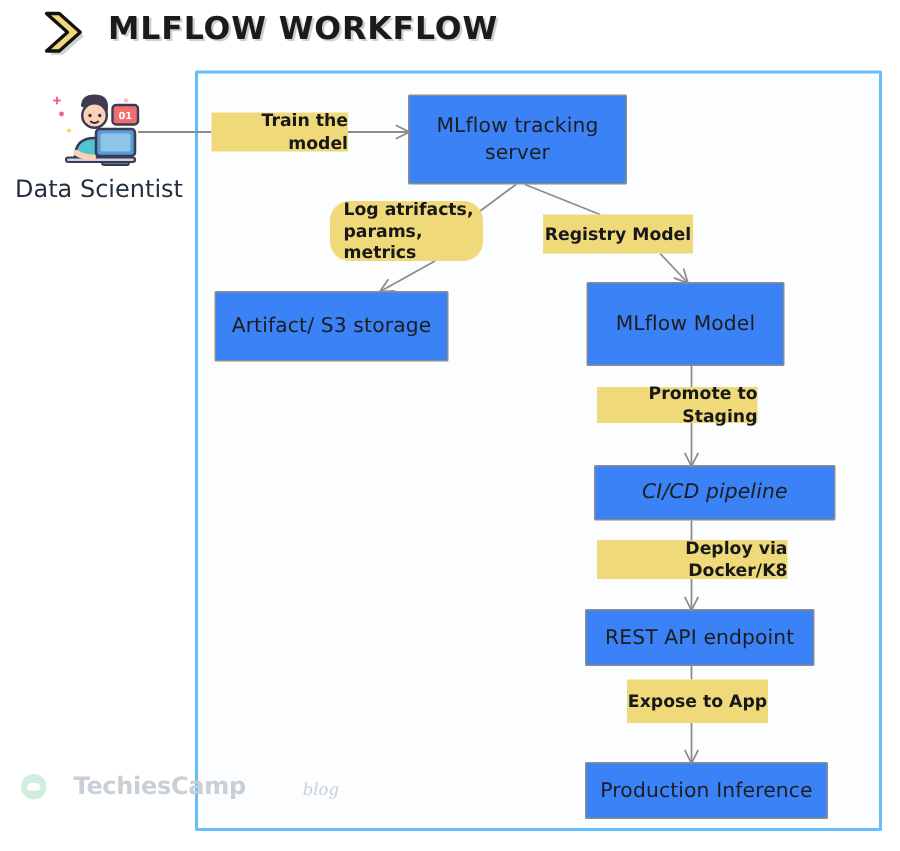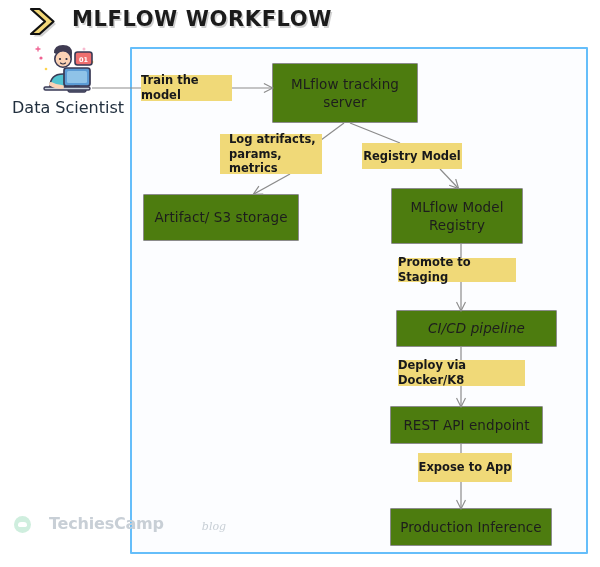--- a/index.html
+++ b/index.html
@@ -46,39 +46,39 @@
     width: 458px; height: 507px;
     border: 2px solid #65befa;
     background: #fcfdff;
     box-sizing: border-box;
     border-radius: 1px;
   }
 
   
   #actor-group {
     position: absolute;
-    left: 8px; top: 40px;
+    left: 8px; top: 58px;
     width: 116px; height: 78px;
-    text-align: right;
+    text-align: center;
   }
   #actor-label {
     position: absolute;
     left: 0; top: 58px;
     width: 116px;
     font-family: "DejaVu Sans", sans-serif;
     font-size: 16px;
     color: #22303f;
     white-space: nowrap;
   }
 
   
   .node {
     position: absolute;
     border: 1.4px solid #8c8c8c;
-    background: #4d7c0f;
+    background: #3b82f6;
     box-sizing: border-box;
     display: flex;
     align-items: center;
     justify-content: center;
     text-align: center;
     font-family: "DejaVu Sans", sans-serif;
     font-size: 13.5px;
     color: #1d1d1d;
     line-height: 1.35;
     letter-spacing: 0.1px;
@@ -86,21 +86,21 @@
   }
 
   
   .elabel {
     position: absolute;
     background: #f0d978;
     box-sizing: border-box;
     display: flex;
     align-items: center;
     justify-content: center;
-    text-align: left;
+    text-align: right;
     font-family: "DejaVu Sans", sans-serif;
     font-size: 11.5px;
     font-weight: bold;
     color: #17181a;
     line-height: 1.3;
     z-index: 4;
   }
   .elabel.leftalign { justify-content: flex-start; padding-left: 9px; text-align: left; }
 
   
@@ -243,52 +243,51 @@
   </div>
 </div>
 
 <div class="node" style="left:143px; top:194px; width:156px; height:47px;">
   <div>Artifact/ S3 storage</div>
 </div>
 
 <div class="node" style="left:391px; top:188px; width:132px; height:56px;">
   <div>
     <div>MLflow Model</div>
-    <div>Registry</div>
   </div>
 </div>
 
 <div class="node" style="left:396px; top:310px; width:161px; height:37px;font-style:italic;">
   <div>CI/CD pipeline</div>
 </div>
 
 <div class="node" style="left:390px; top:406px; width:153px; height:38px;">
   <div>REST API endpoint</div>
 </div>
 
 <div class="node" style="left:390px; top:508px; width:162px; height:38px;">
   <div>Production Inference</div>
 </div>
 
 <div class="elabel" style="left:141px; top:75px; width:91px; height:26px;">
   <span>Train the model</span>
 </div>
 
-<div class="elabel leftalign" style="left:220px; top:134px; width:102px; height:40px;">
+<div class="elabel leftalign" style="left:220px; top:134px; width:102px; height:40px;border-radius:13px;">
   <div>
     <div>Log atrifacts,</div>
     <div>params, metrics</div>
   </div>
 </div>
 
 <div class="elabel" style="left:362px; top:143px; width:100px; height:26px;">
   <span>Registry Model</span>
 </div>
 
-<div class="elabel" style="left:398px; top:258px; width:118px; height:24px;">
+<div class="elabel" style="left:398px; top:258px; width:107px; height:24px;">
   <span>Promote to Staging</span>
 </div>
 
 <div class="elabel" style="left:398px; top:360px; width:127px; height:26px;">
   <span>Deploy via Docker/K8</span>
 </div>
 
 <div class="elabel" style="left:418px; top:453px; width:94px; height:29px;">
   <span>Expose to App</span>
 </div>

